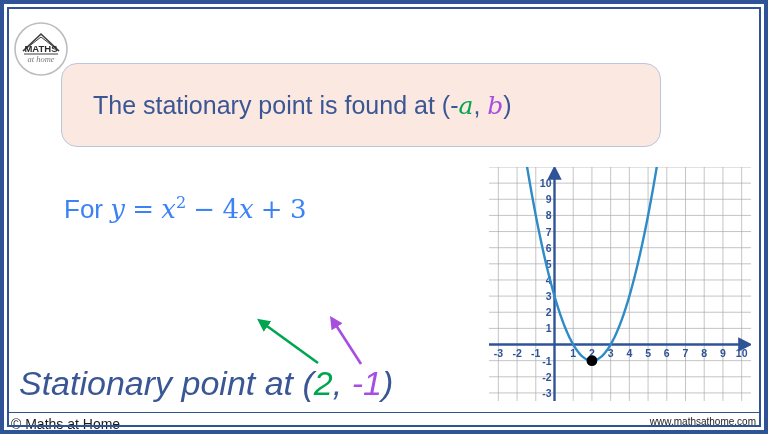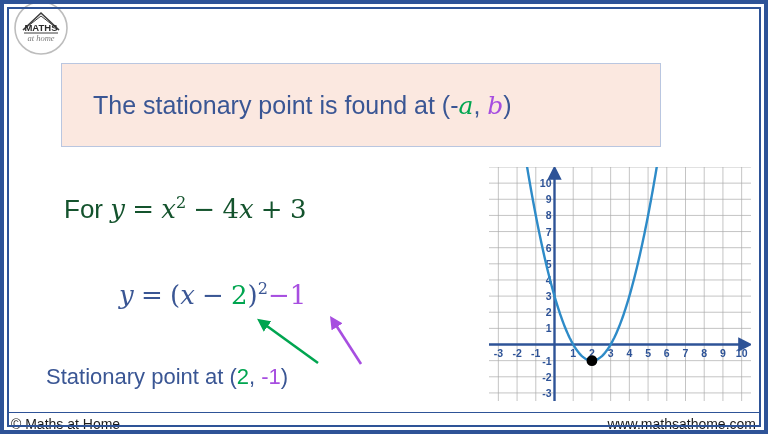--- a/index.html
+++ b/index.html
@@ -36,21 +36,21 @@
     left: 7px; top: 7px;
     width: 754px; height: 420px;
     box-sizing: border-box;
     border: 2px solid #2e5397;
     pointer-events: none;
   }
 
   
   .logo {
     position: absolute;
-    left: 13px; top: 0;
+    left: 13px; top: 21px;
     width: 56px; height: 56px;
   }
 
   
   .title {
     position: absolute;
     left: 96px; top: 17px;
     font-size: 25px;
     color: #3a5694;
     white-space: nowrap;
@@ -75,56 +75,57 @@
   }
 
   
   .callout {
     position: absolute;
     left: 61px; top: 63px;
     width: 600px; height: 84px;
     box-sizing: border-box;
     background: #fbe8e0;
     border: 1.5px solid #b9c6e0;
-    border-radius: 0;
+    border-radius: 16px;
     display: flex;
     align-items: center;
   }
   .callout-text {
     margin-left: 31px;
     font-size: 25px;
     color: #3a5694;
     white-space: nowrap;
   }
 
   
   .eq-for {
     position: absolute;
     left: 64px; top: 193px;
     font-size: 26px;
-    color: #14532d;
+    color: #3b82f6;
     white-space: nowrap;
   }
   .eq-for .mathvar, .eq-for .opsym { font-size: 26px; }
 
   .eq-vertex {
     position: absolute;
     left: 119px; top: 279px;
     font-size: 26px;
     color: #3a5694;
     white-space: nowrap;
   }
   .eq-vertex .mathvar, .eq-vertex .opsym { font-size: 26px; }
 
   .stat-line {
     position: absolute;
-    left: 46px; top: 364px;
-    font-size: 22px;
-    color: #3a5694;
-    white-space: nowrap;
+    left: 19px; top: 364px;
+    font-size: 34px;
+    color: #3a5694;
+    white-space: nowrap;
+    font-style: italic;
   }
 
   .arrows {
     position: absolute;
     left: 0; top: 0;
     width: 768px; height: 434px;
     pointer-events: none;
   }
 
   
@@ -137,21 +138,21 @@
   
   .footer-left {
     position: absolute;
     left: 11px; top: 416px;
     font-size: 14px;
     color: #1a1a1a;
   }
   .footer-right {
     position: absolute;
     right: 12px; top: 416px;
-    font-size: 14px;
+    font-size: 10px;
     color: #1a1a1a;
   }
   .footer-rule {
     position: absolute;
     left: 9px; top: 412px;
     width: 750px;
     height: 1px;
     background: #2e5397;
   }
 </style>
@@ -175,23 +176,20 @@
   <div class="callout">
     <div class="callout-text">
       <span>The stationary point is found at (-</span><span class="mathvar green">a</span><span>, </span><span class="mathvar purple">b</span><span>)</span>
     </div>
   </div>
 
   <div class="eq-for">
     <span>For </span><span class="mathvar">y</span>&nbsp;<span class="opsym">=</span>&nbsp;<span class="mathvar">x</span><span class="sup">2</span>&nbsp;<span class="opsym">−</span>&nbsp;<span class="opsym">4</span><span class="mathvar">x</span>&nbsp;<span class="opsym">+</span>&nbsp;<span class="opsym">3</span>
   </div>
 
-  <div class="eq-vertex">
-    <span class="mathvar">y</span>&nbsp;<span class="opsym">=</span>&nbsp;<span class="opsym">(</span><span class="mathvar">x</span>&nbsp;<span class="opsym">−</span>&nbsp;<span class="opsym green">2</span><span class="opsym">)</span><span class="sup">2</span><span class="opsym purple">−1</span>
-  </div>
 
   <div class="stat-line">
     <span>Stationary point at (</span><span class="green">2</span><span>, </span><span class="purple">-1</span><span>)</span>
   </div>
 
   <svg class="arrows">
     <defs>
       <marker id="head-green" markerWidth="5" markerHeight="5" refX="3.6" refY="2.5" orient="auto">
         <path d="M0,0 L5,2.5 L0,5 Z" fill="#00a550"></path>
       </marker>

